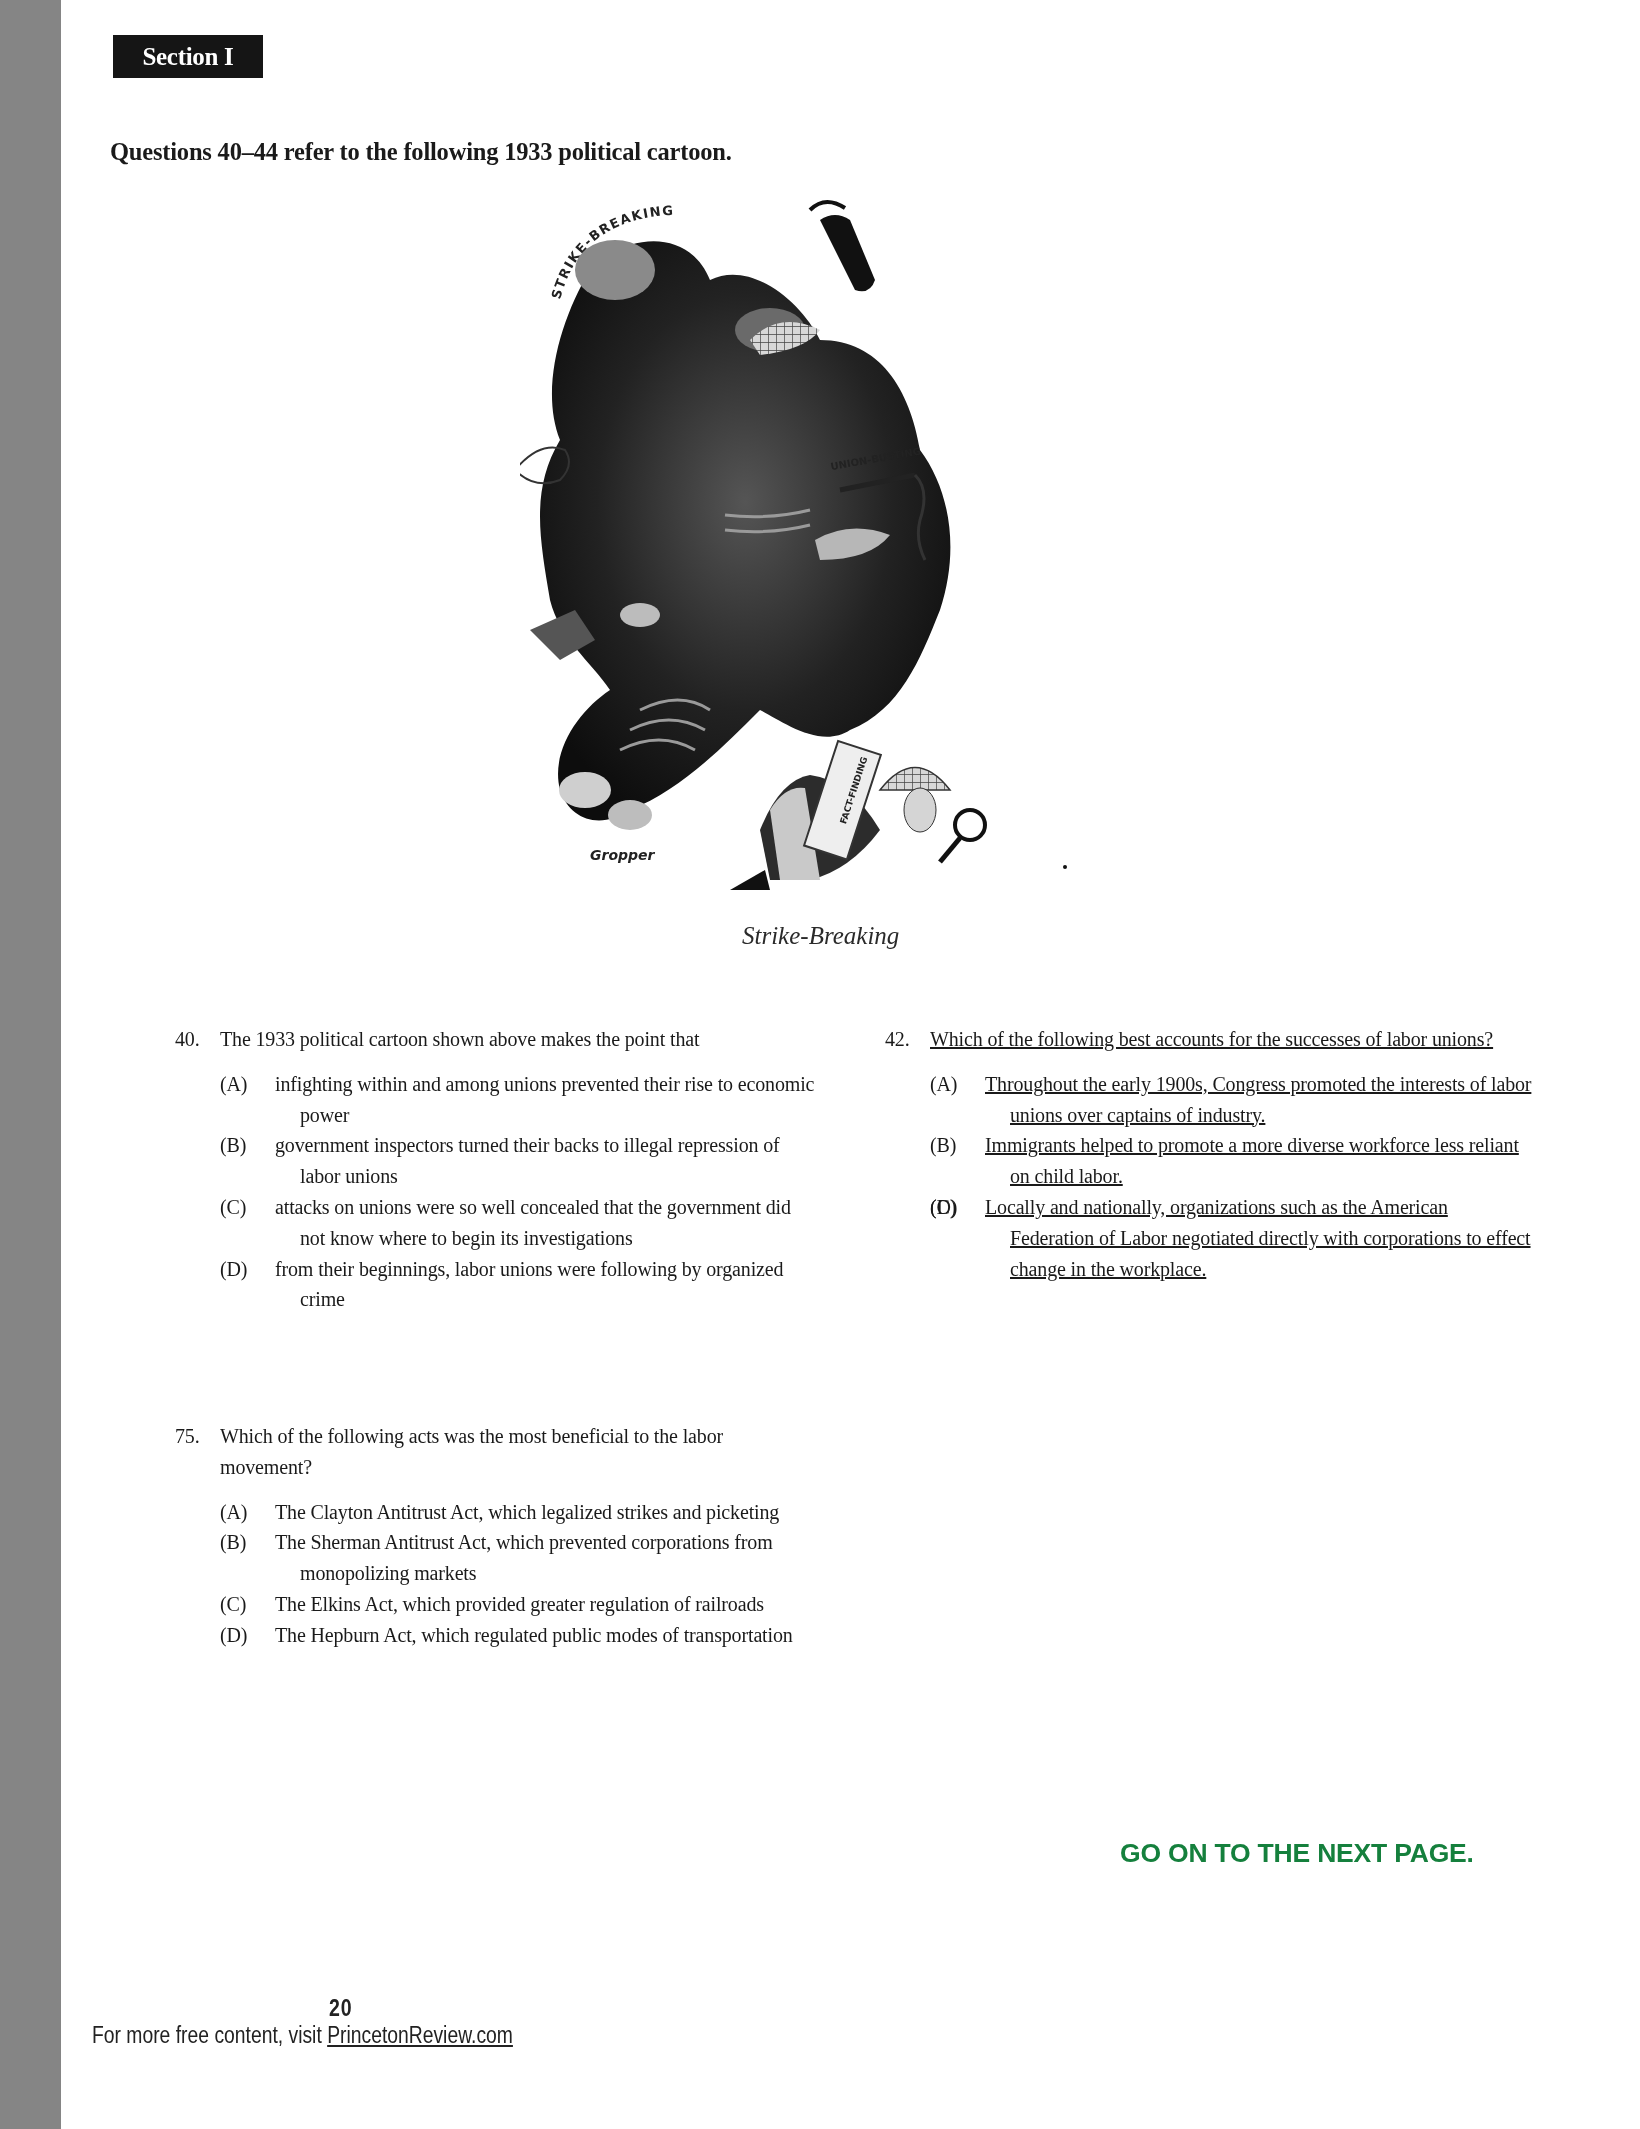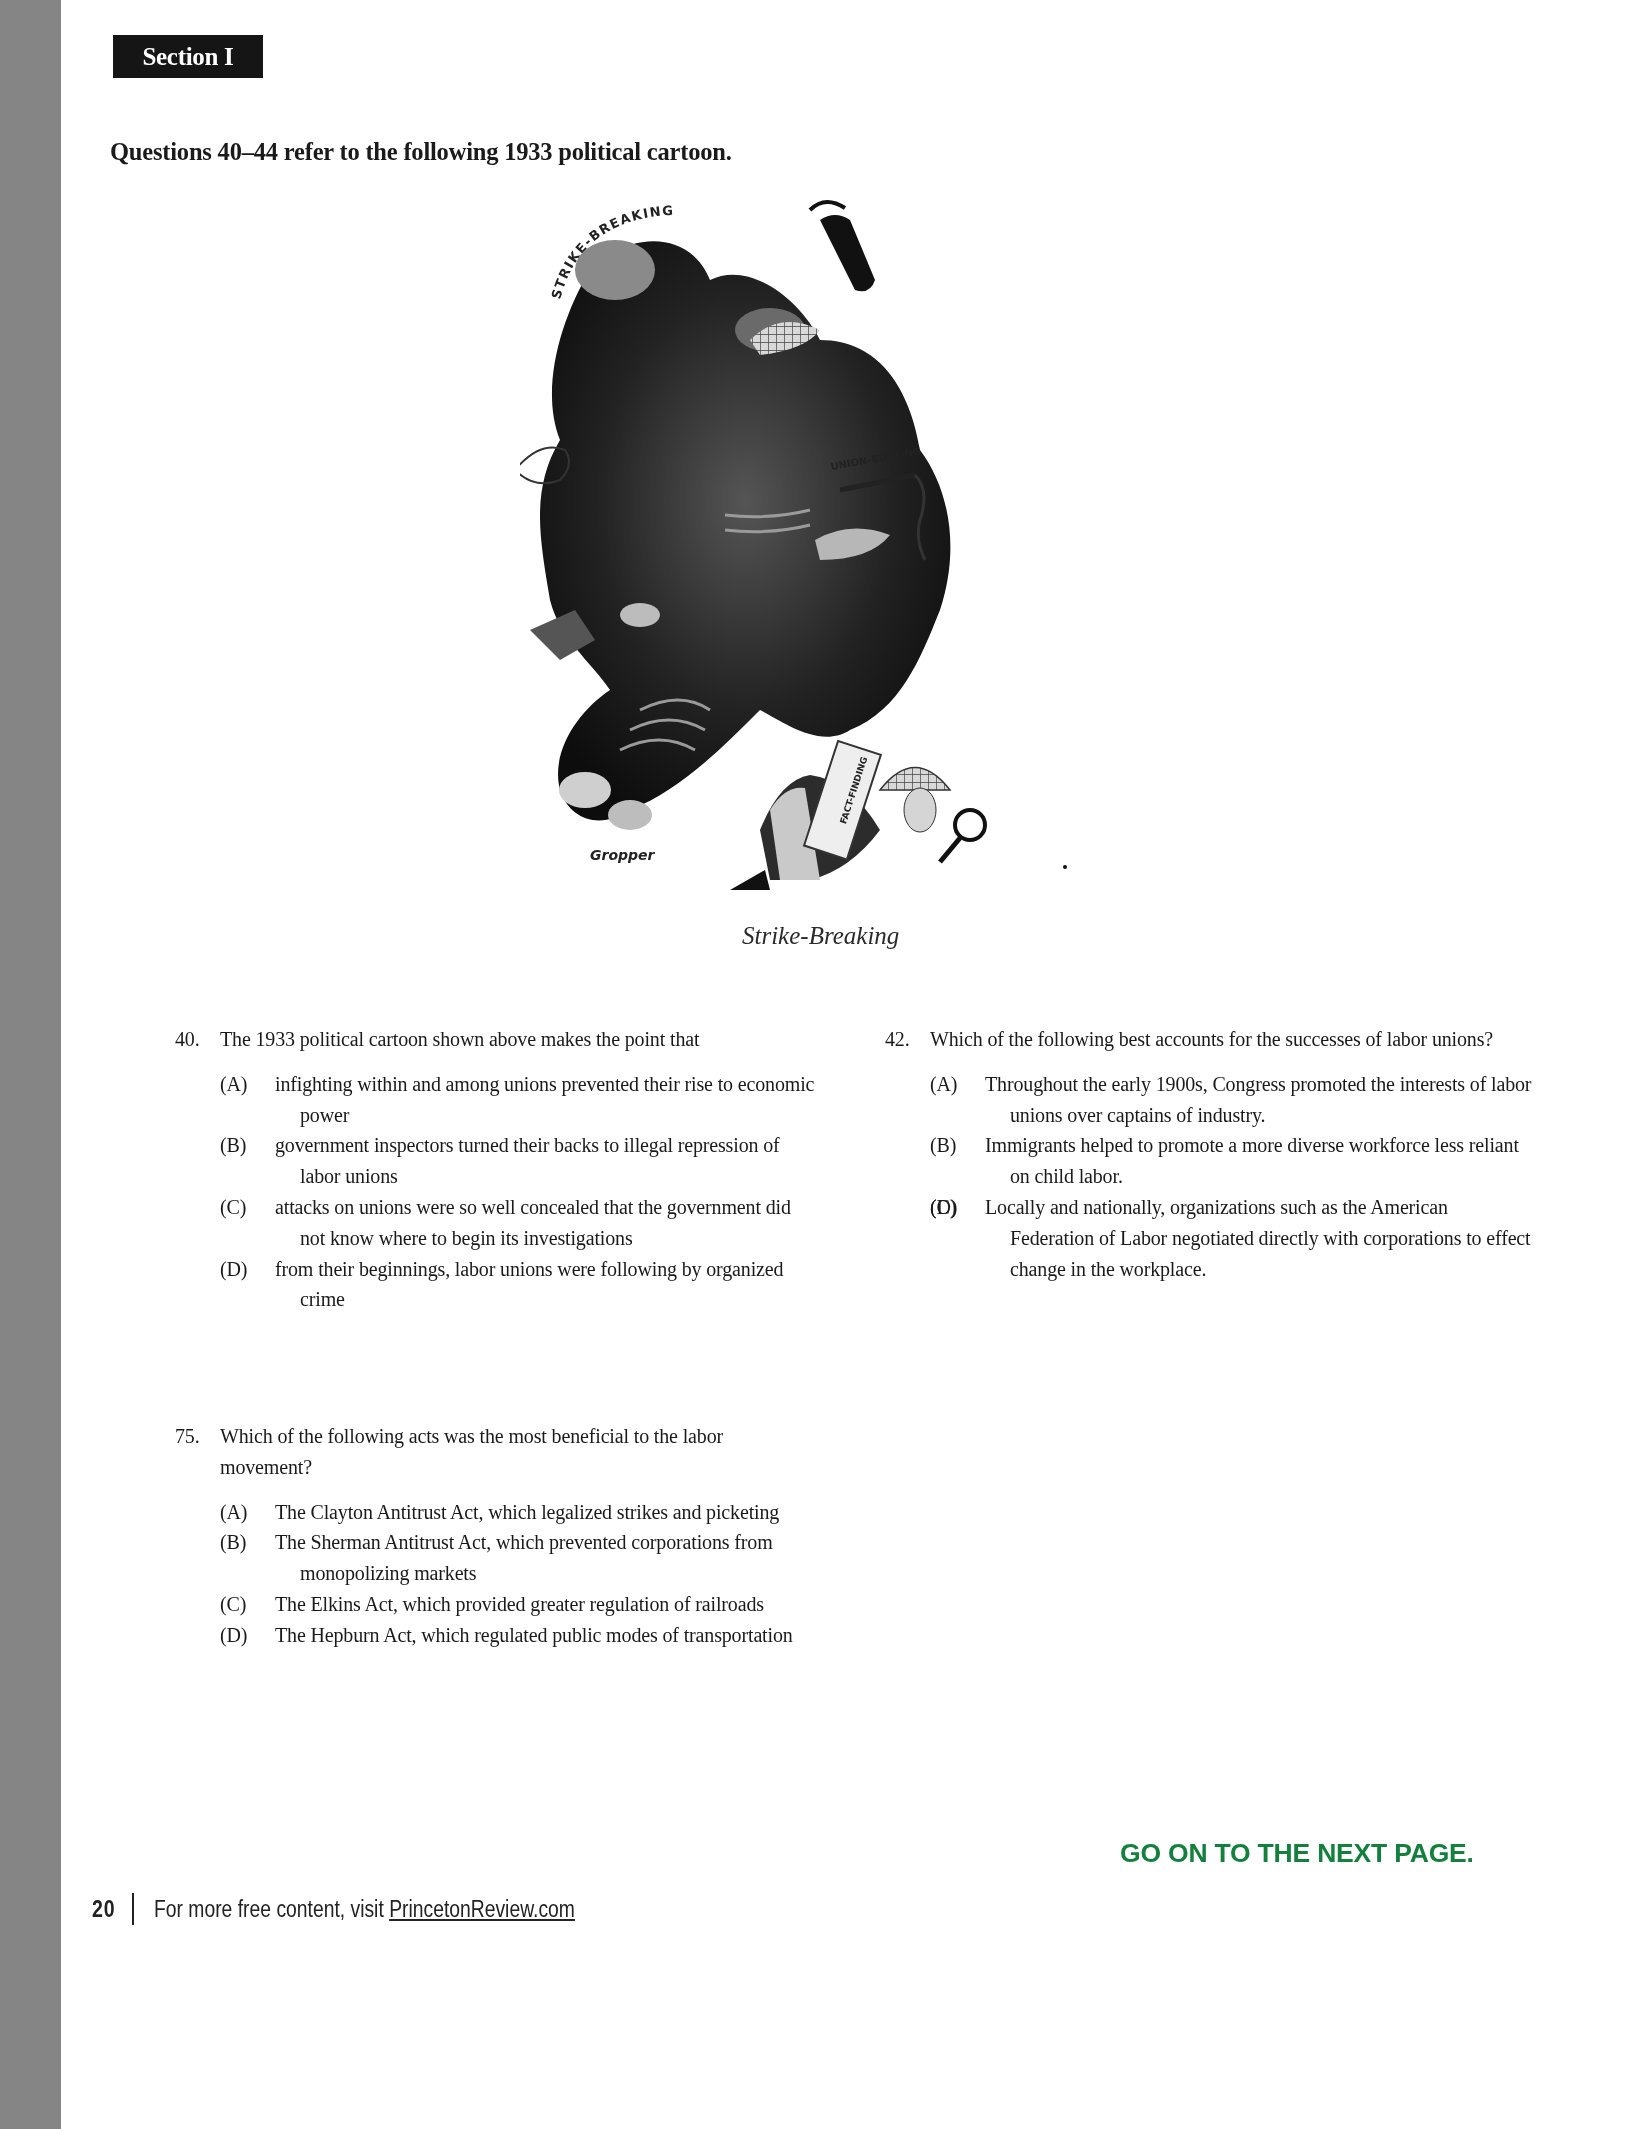--- a/index.html
+++ b/index.html
@@ -26,30 +26,30 @@
     font-family: "Liberation Serif", serif; font-style: italic; font-size: 25px; color: #2a2a2a;
   }
   .question { position: absolute; font-size: 20px; line-height: 30.8px; letter-spacing: -0.15px; margin-left: 48px; }
   .q-stem { position: relative; padding-left: 45px; }
   .q-num { position: absolute; left: 0; top: 0; }
   .q-opts { margin-top: 14px; padding-left: 45px; }
   .opt { position: relative; padding-left: 80px; text-indent: -25px; }
   .opt-letter { position: absolute; left: 0; top: 0; text-indent: 0; }
   .q40 { left: 127px; top: 1024px; width: 640px; }
   .q41 { left: 127px; top: 1421px; width: 640px; }
-  .q42 { left: 837px; top: 1024px; width: 650px; }
+  .q42 { left: 837px; top: 1024px; width: 650px; text-decoration: underline; }
   .go-next {
     position: absolute; left: 1120px; top: 1838px;
     font-family: "Liberation Sans", "DejaVu Sans", sans-serif; font-weight: bold; font-size: 26.5px;
     color: #15803d; letter-spacing: -0.2px;
   }
   .footer {
-    position: absolute; left: 92px; top: 1892px; height: 34px;
+    position: absolute; left: 92px; top: 1995px; height: 34px;
     display: flex; align-items: center;
-    font-family: "Liberation Sans", "DejaVu Sans", sans-serif; font-size: 23px; color: #222;
+    font-family: "Liberation Sans", "DejaVu Sans", sans-serif; font-size: 23px; color: #222; flex-direction: column;
   }
   .page-num { font-weight: bold; letter-spacing: 1px; transform: scaleX(0.85); transform-origin: left; width: 28px; }
   .footer-divider { width: 1.5px; height: 32px; background: #222; margin: 0 20px 0 12px; }
   .footer-text { transform: scaleX(0.84); transform-origin: left; white-space: nowrap; }
   .footer-link { text-decoration: underline; color: #222; }
 </style>
 </head>
 <body>
 
 <div class="gutter"></div>

